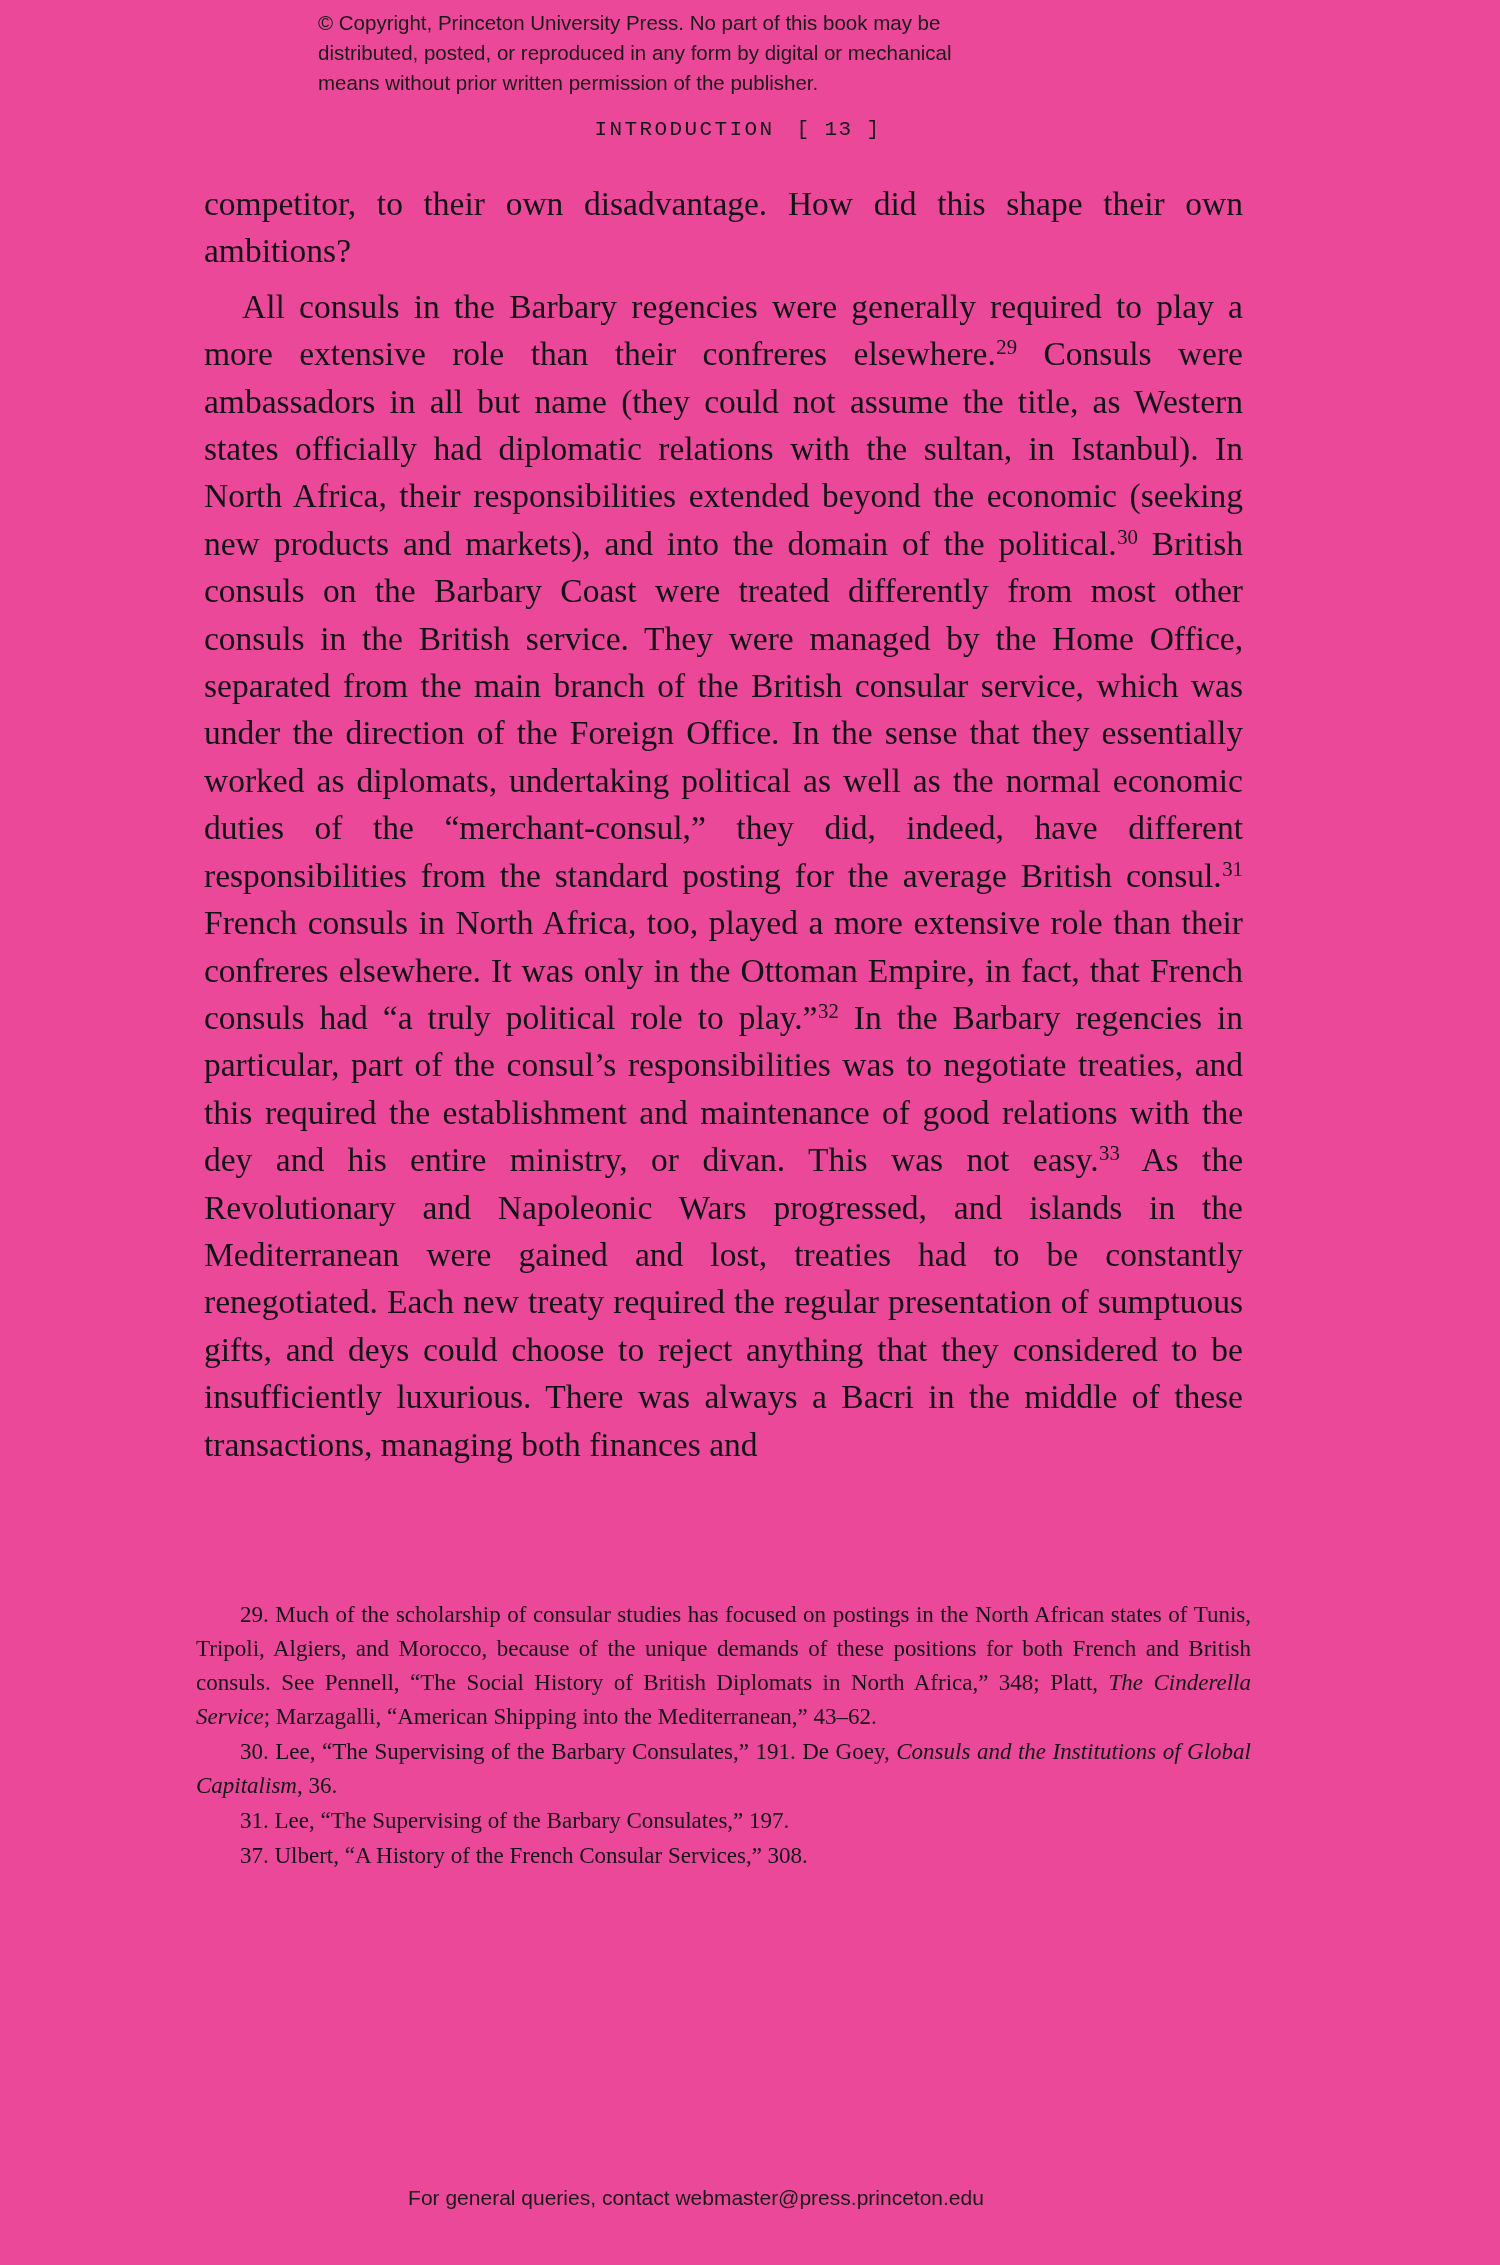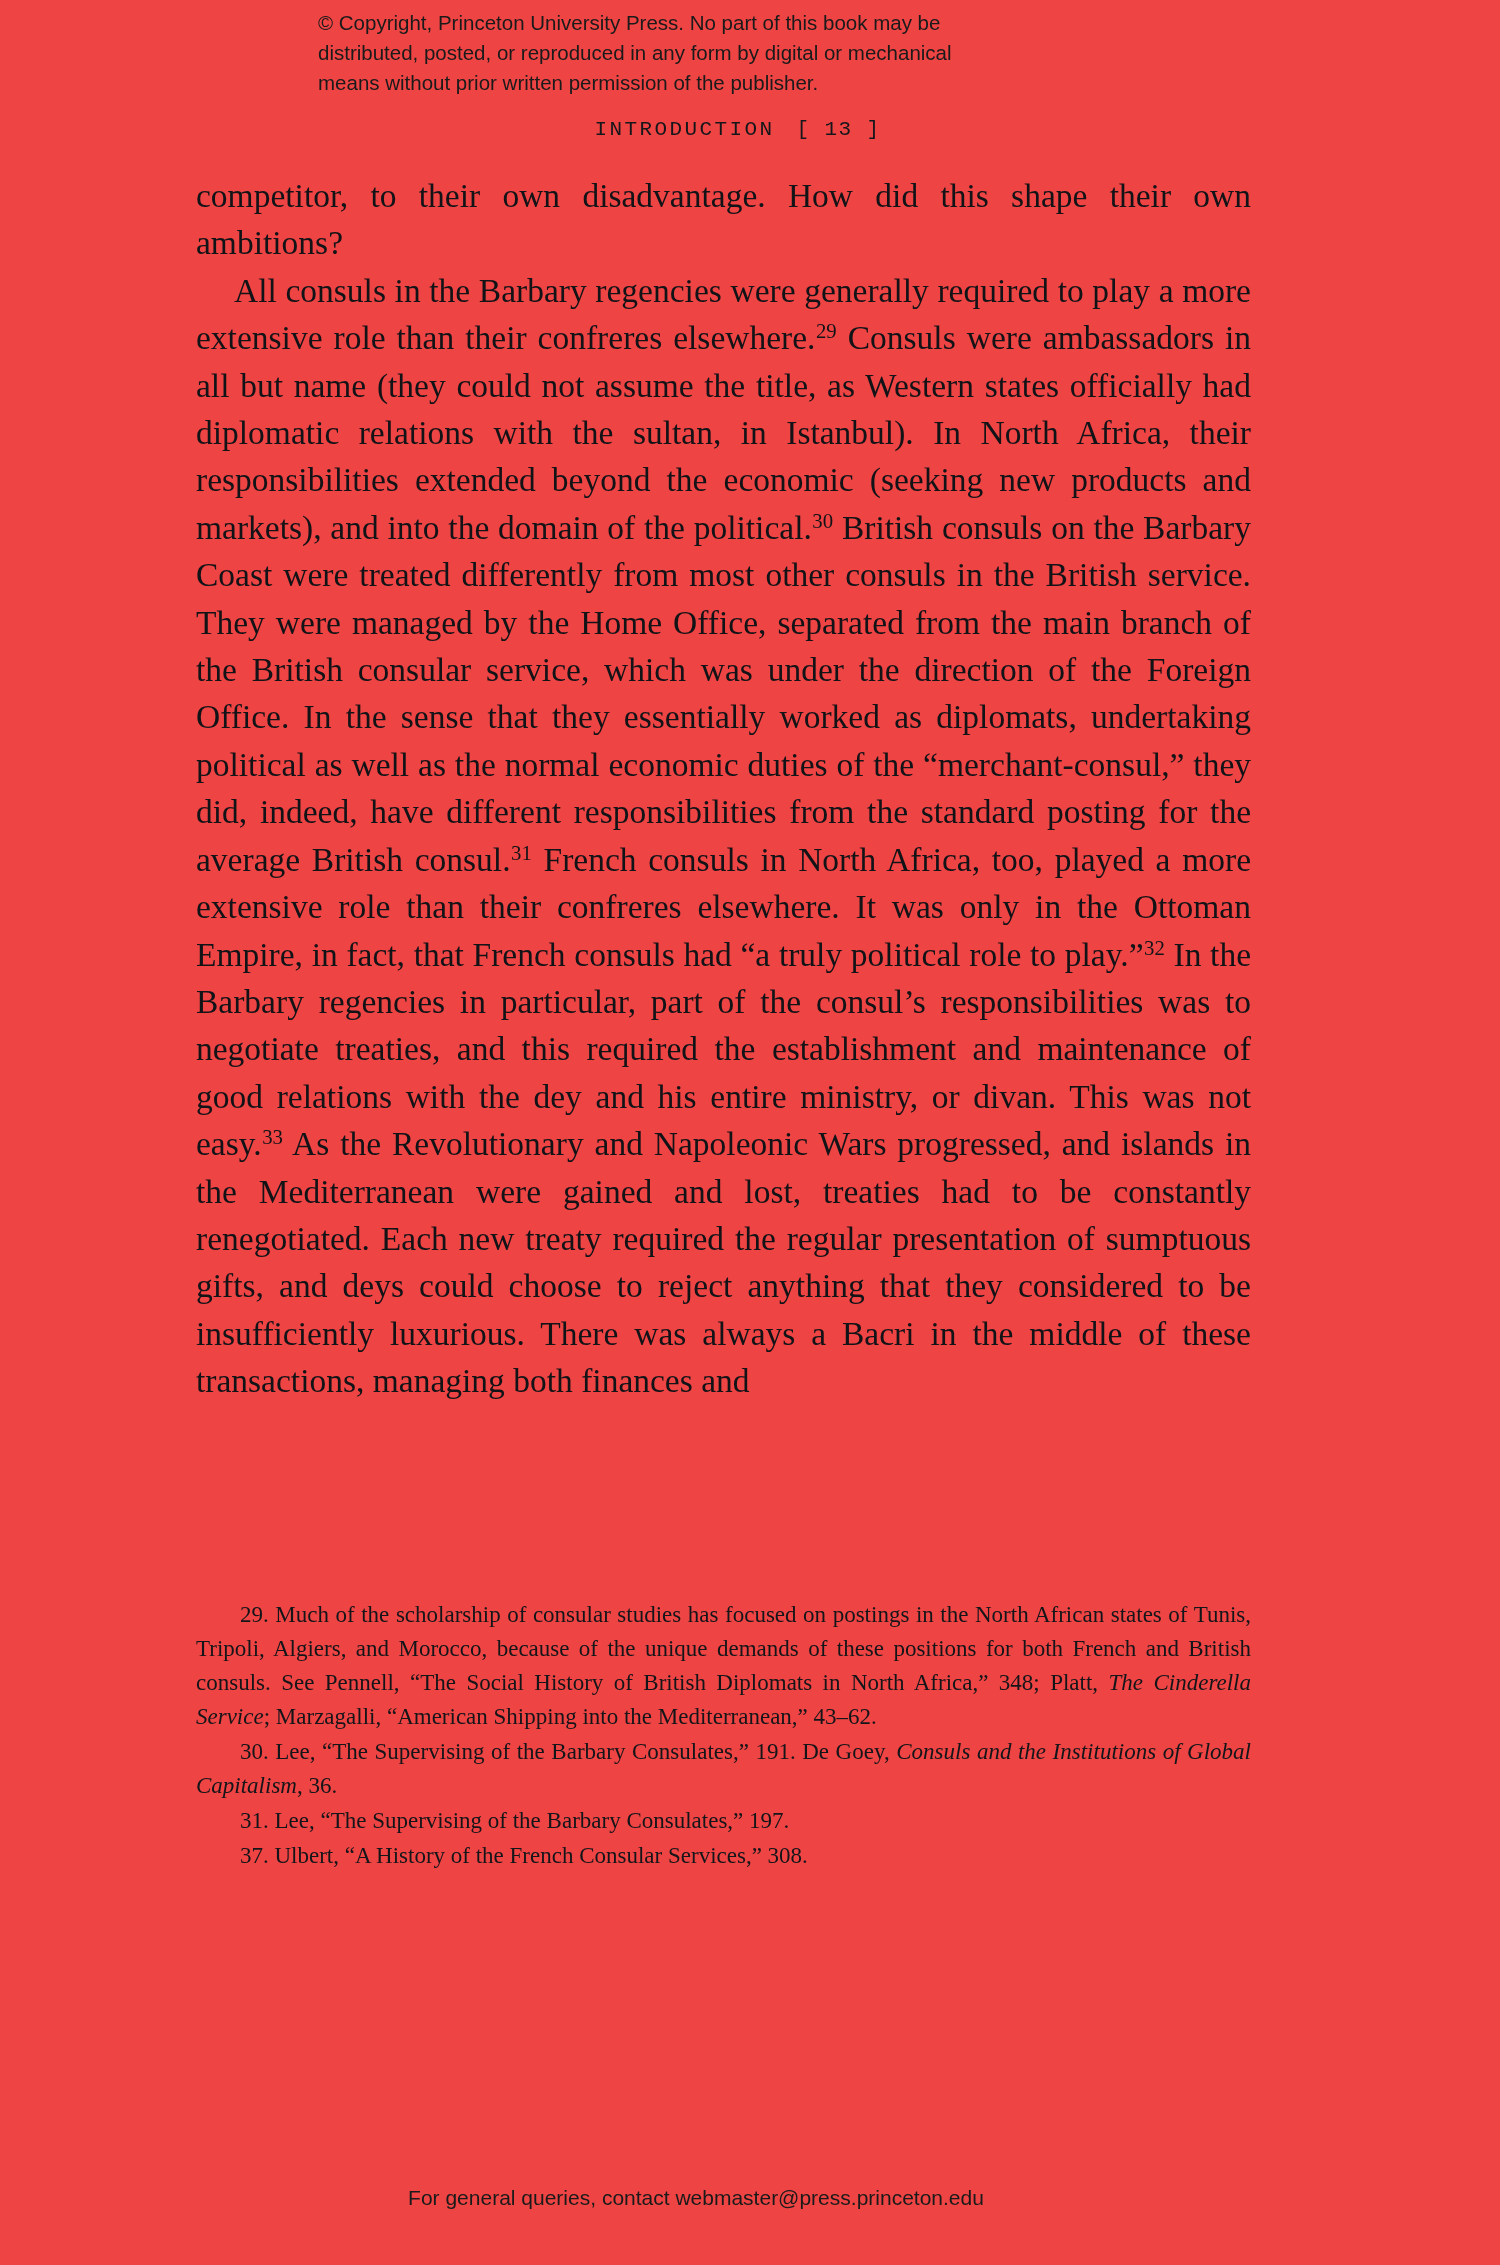--- a/index.html
+++ b/index.html
@@ -4,21 +4,21 @@
 <style>
   html, body {
     margin: 0;
     padding: 0;
     background: #ffffff;
   }
   .page {
     position: relative;
     width: 1500px;
     height: 2265px;
-    background: #ef4444;
+    background: #ec4899;
     margin: 0 auto;
     overflow: hidden;
   }
 
   
   .copyright-block {
     position: absolute;
     left: 318px;
     top: 8px;
     width: 870px;
@@ -55,21 +55,21 @@
     top: 172px;
     width: 1055px;
   }
   .body-par {
     font-family: "Liberation Serif", "DejaVu Serif", serif;
     font-size: 33.5px;
     line-height: 47.4px;
     color: #121317;
     text-align: justify;
     text-justify: inter-word;
-    margin: 0;
+    margin: 8px;
     hyphens: manual;
     -webkit-hyphens: manual;
   }
   .body-par.indent { text-indent: 38px; }
   sup.fn-ref {
     font-size: 0.62em;
     vertical-align: 0.52em;
     line-height: 0;
     padding-left: 0.5px;
   }

